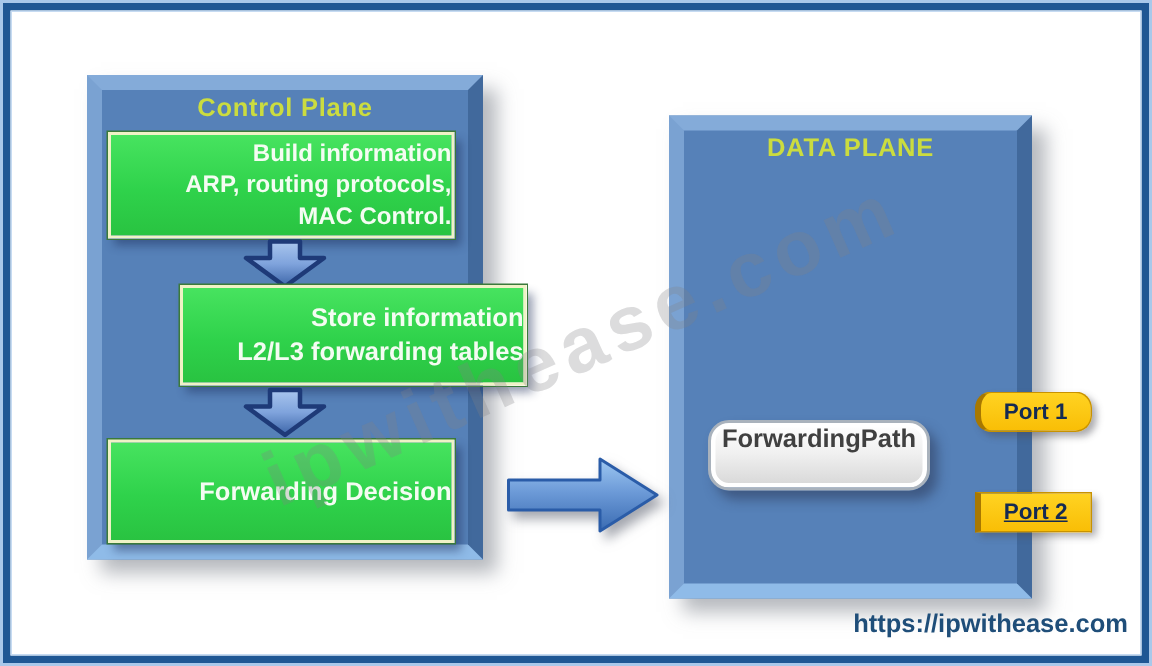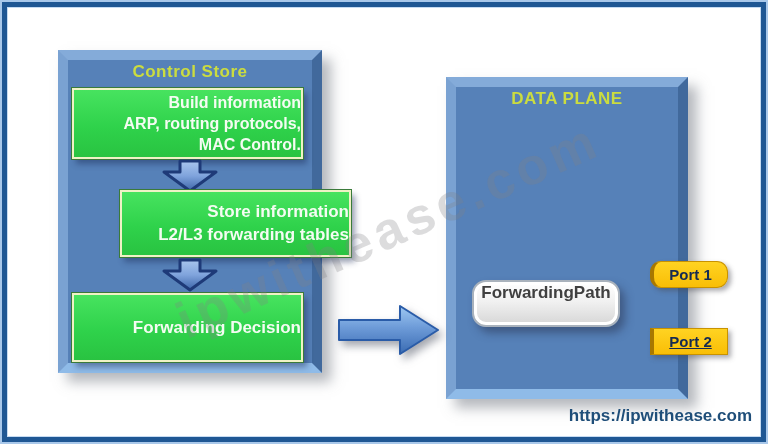--- a/index.html
+++ b/index.html
@@ -63,21 +63,21 @@
 
   .footer-url { position:absolute; top:406px; right:16px; font-size:17px; font-weight:bold;
                 color:#1F4E79; z-index:63; }
 </style>
 </head>
 <body>
 
 <div class="page">
 
   <div class="panel panel-left">
-    <div class="panel-title">Control Store</div>
+    <div class="panel-title">Control Plane</div>
 
     <div class="green-box gb-1">
       <div>Build information</div>
       <div>ARP, routing protocols,</div>
       <div>MAC Control.</div>
     </div>
 
     <svg class="down-arrow da-1" viewBox="0 0 60 34">
       <defs>
         <linearGradient id="gd1" x1="0" y1="0" x2="0" y2="1">

